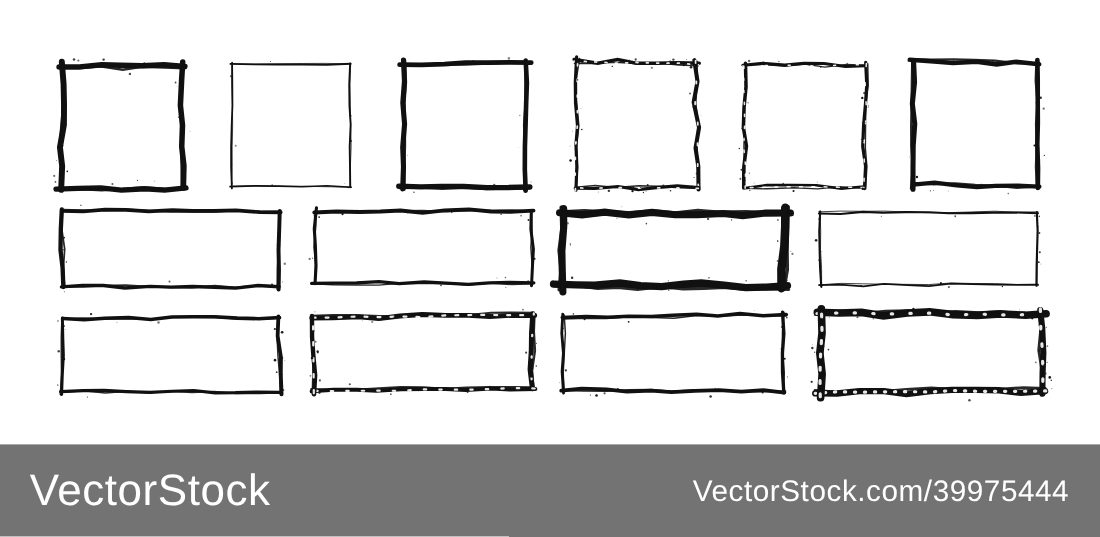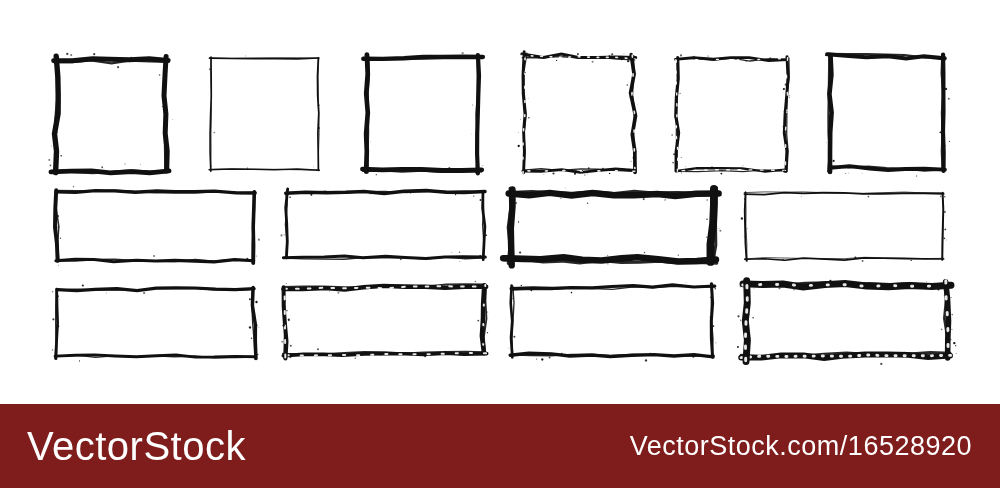--- a/index.html
+++ b/index.html
@@ -529,17 +529,17 @@
         <circle cx="753.9" cy="288.8" r="0.41" fill="#111111" fill-opacity="0.73"></circle>
         <circle cx="949.3" cy="331.6" r="0.61" fill="#111111" fill-opacity="0.96"></circle>
         <circle cx="951.9" cy="329.3" r="0.55" fill="#111111" fill-opacity="0.82"></circle>
         <circle cx="740.6" cy="320.2" r="0.64" fill="#111111" fill-opacity="0.71"></circle>
         <circle cx="954.3" cy="343.1" r="1.19" fill="#111111" fill-opacity="0.97"></circle>
         <circle cx="746.1" cy="290.0" r="1.14" fill="#111111" fill-opacity="0.65"></circle>
         <circle cx="830.4" cy="280.9" r="1.08" fill="#111111" fill-opacity="0.96"></circle>
       </g>
     </svg>
 
-  <div id="watermark-bar" style="background: #7f1d1d; color: rgb(255, 255, 255);">
+  <div id="watermark-bar" style="background: #737373; color: rgb(255, 255, 255);">
     <span id="watermark-logo">VectorStock</span>
-    <span id="watermark-url">VectorStock.com/16528920</span>
+    <span id="watermark-url">VectorStock.com/39975444</span>
   </div>
 </div>
 
 </body></html>

